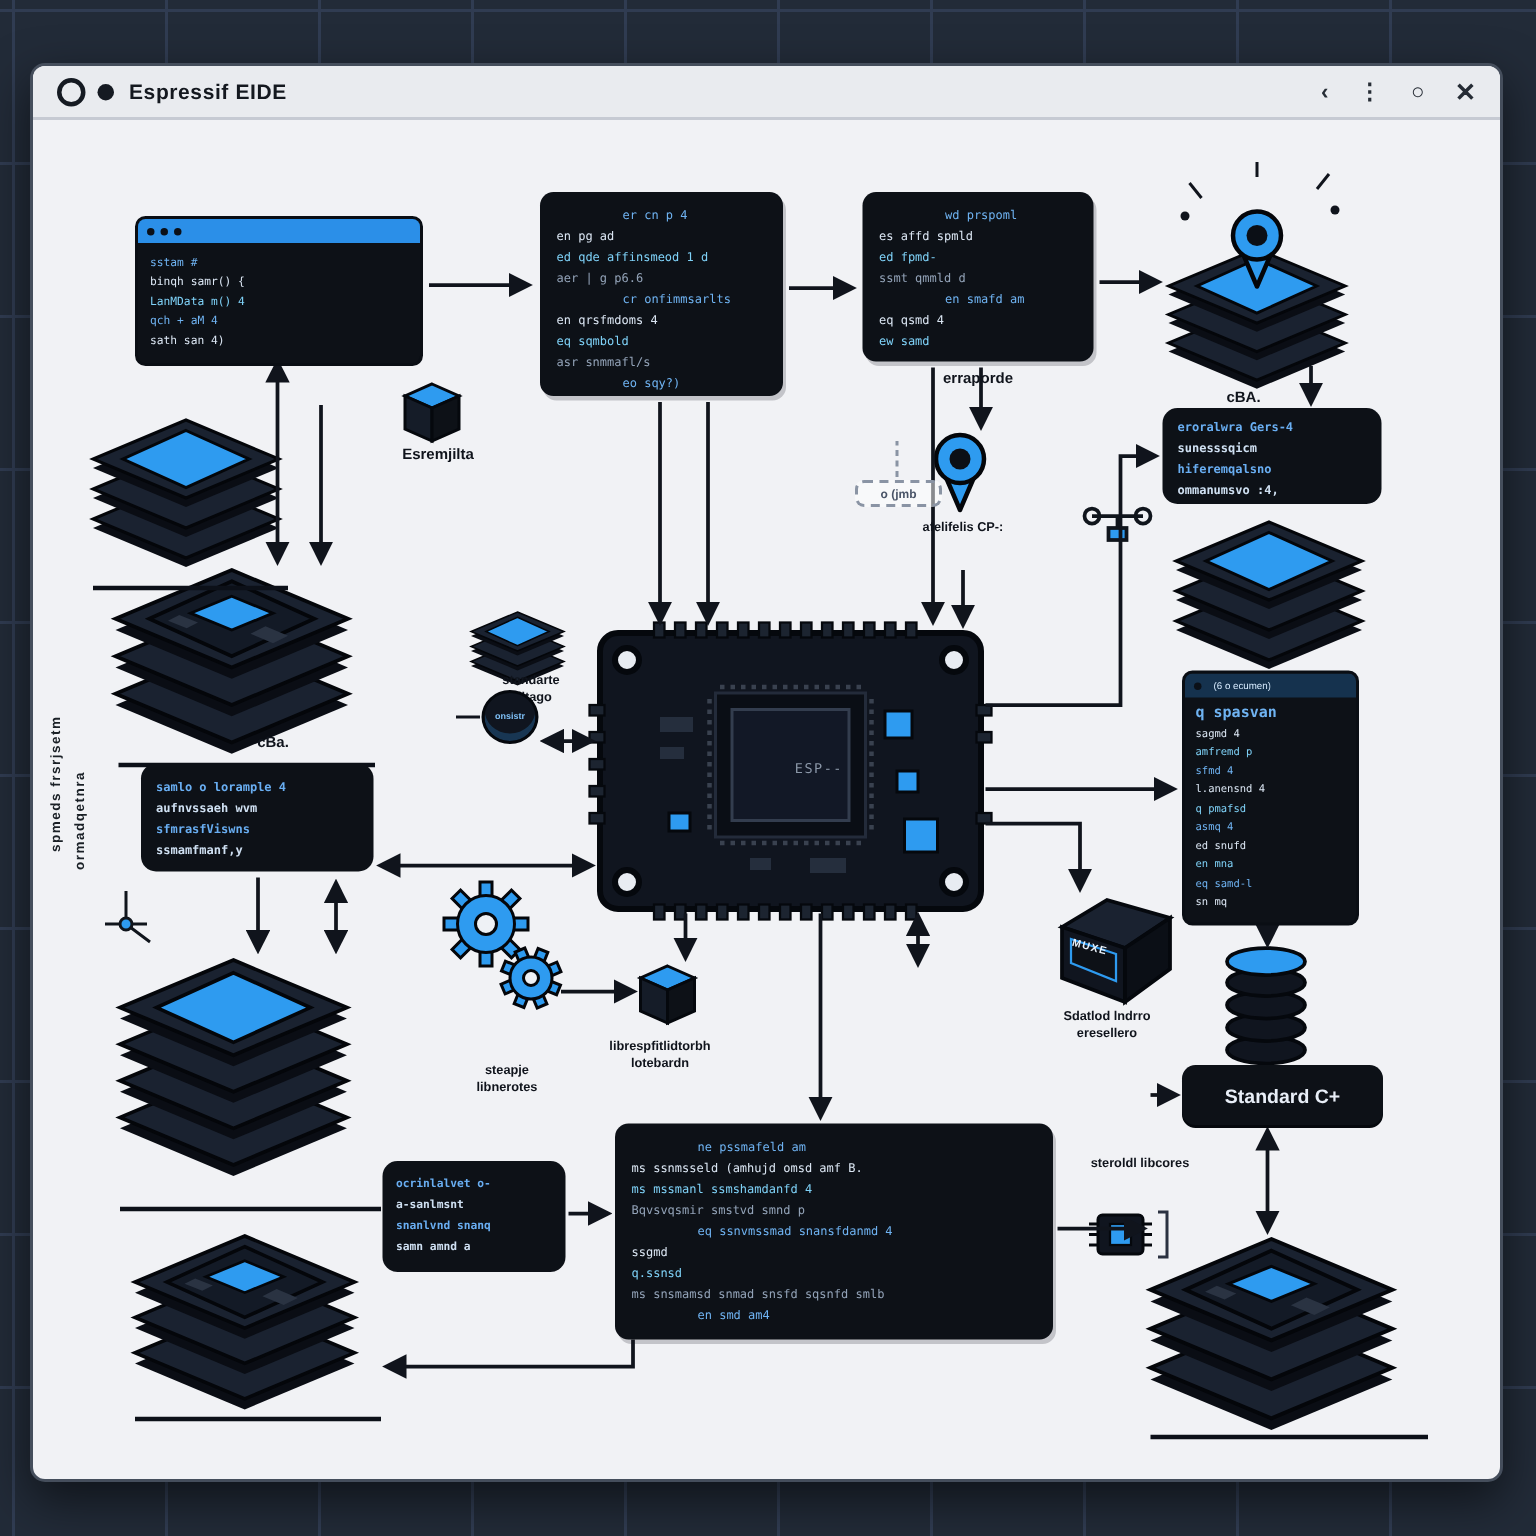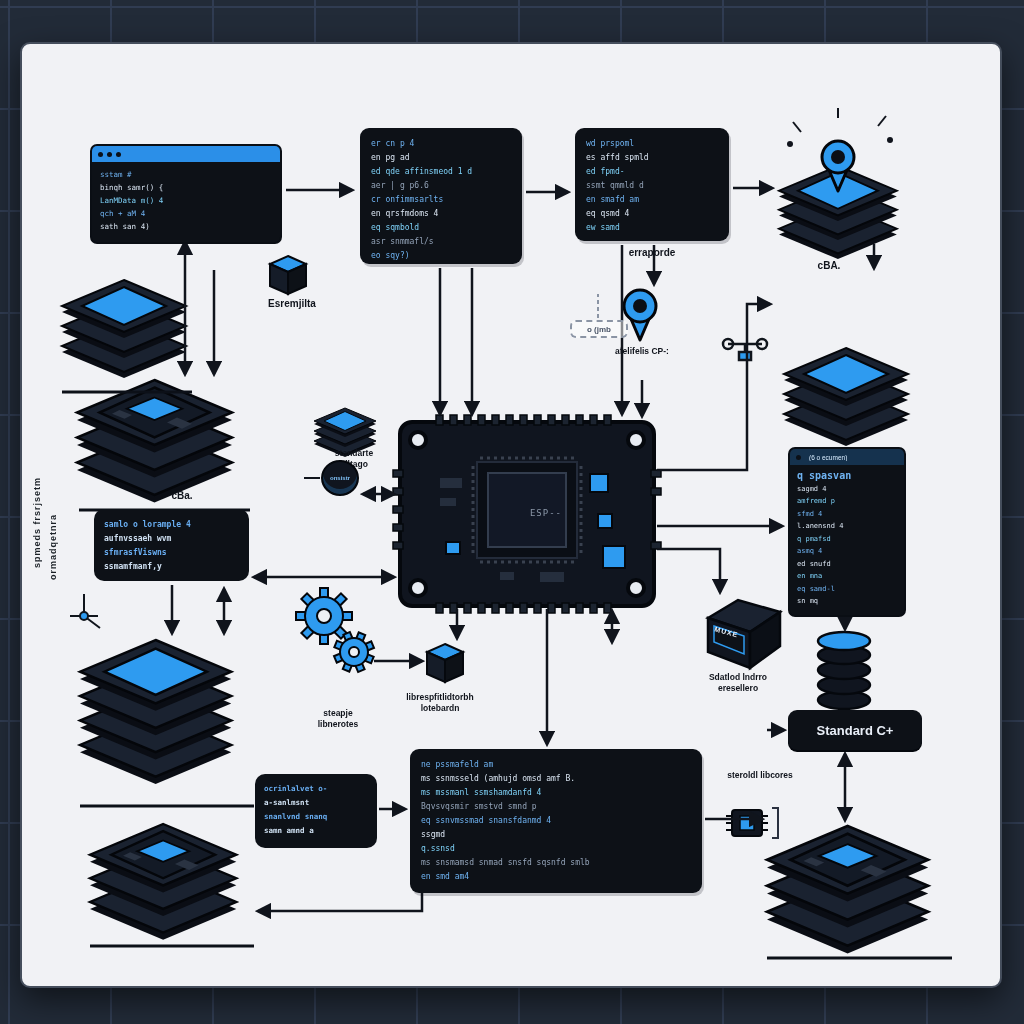--- a/index.html
+++ b/index.html
@@ -28,21 +28,21 @@
   .content > svg{position:absolute;left:0;top:0;pointer-events:none;}
 
   .abs{position:absolute;box-sizing:border-box;}
   .mono{font-family:"DejaVu Sans Mono",monospace;}
   .cl{white-space:pre;overflow:hidden;}
 
   
   .code-panel{background:#0d1117;border-radius:9px;padding:9px 11px;
     box-shadow:2px 3px 0 rgba(13,17,23,.2);}
   .code-panel .cl{font-size:8px;line-height:14px;}
-  .code-panel .cl:nth-child(4n+1){color:#6fb3f2;}
+  .code-panel .cl:nth-child(4n+1){color:#6fb3f2;margin-left:44px;}
   .code-panel .cl:nth-child(4n+2){color:#dbe6f3;}
   .code-panel .cl:nth-child(4n+3){color:#7fd2f8;}
   .code-panel .cl:nth-child(4n){color:#93a3b8;}
 
   
   .editor{background:#0d1117;border:2px solid #0a0e14;border-radius:7px;overflow:hidden;}
   .editor-bar{height:16px;background:#2b8fe8;display:flex;align-items:center;gap:4px;padding:0 6px;}
   .editor-bar .dot{width:5px;height:5px;border-radius:50%;background:#0b1018;}
   .editor-bar .ebar-title{font-size:6.5px;color:#d8ecff;margin-left:4px;white-space:nowrap;overflow:hidden;}
   .editor-bar.dark{background:#15324e;}
@@ -69,20 +69,31 @@
   .round-badge{width:38px;height:36px;border-radius:50%;background:#10151f;border:2px solid #05080d;
     color:#7fc0f7;font-size:6px;font-weight:bold;display:flex;align-items:center;justify-content:center;
     box-shadow:inset 0 -5px 0 rgba(46,155,240,.25);}
   .esp-text{color:#8b97a8;font-size:9px;letter-spacing:1px;text-align:right;}
   .muxe{color:#eaf2fb;font-size:7px;font-weight:bold;letter-spacing:1px;transform:rotate(15deg);}
 </style>
 </head>
 <body>
 
 <div class="window">
+  <div class="titlebar">
+    <div class="tdot-ring"></div>
+    <div class="tdot-solid"></div>
+    <div class="title">Espressif EIDE</div>
+    <div class="controls">
+      <span class="ctl">‹</span>
+      <span class="ctl">⋮</span>
+      <span class="ctl">○</span>
+      <span class="ctl ctl-close">✕</span>
+    </div>
+  </div>
 
   <div class="content">
 
     <svg width="978" height="906" viewBox="0 0 978 906">
       <defs>
         <marker id="ah" viewBox="0 0 10 10" refX="8" refY="5" markerWidth="6.5" markerHeight="6.5" orient="auto-start-reverse">
           <path d="M0,0 L10,5 L0,10 z" fill="#10141c"></path>
         </marker>
         <g id="layer">
           <path d="M62,6 L124,32 62,58 0,32 Z" fill="#0a0d14"></path>
@@ -402,20 +413,26 @@
 
     <div class="abs round-badge" style="left:299px;top:380px;">
       <span>onsistr</span>
     </div>
 
     <div class="abs esp-text mono" style="left:470px;top:428px;width:70px;">ESP--</div>
 
     <div class="abs tag" style="left:548px;top:240px;width:58px;height:18px;">o (jmb</div>
     <div class="abs cap small" style="left:560px;top:266px;width:120px;">afelifelis CP-:</div>
 
+    <div class="abs note" style="left:753px;top:192px;width:146px;height:64px;padding:6px 10px;">
+      <div class="cl">eroralwra Gers-4</div>
+      <div class="cl">sunesssqicm</div>
+      <div class="cl">hiferemqalsno</div>
+      <div class="cl">ommanumsvo :4,</div>
+    </div>
 
     <div class="abs editor" style="left:766px;top:367px;width:118px;height:170px;">
       <div class="editor-bar dark">
         <span class="dot"></span>
         <span class="ebar-title">(6 o ecumen)</span>
       </div>
       <div class="editor-body mono" style="padding:5px 7px;">
         <div class="cl" style="font-size:10px;line-height:12.5px;font-weight:bold;">q spasvan</div>
         <div class="cl" style="font-size:7px;line-height:12.5px;">sagmd 4</div>
         <div class="cl" style="font-size:7px;line-height:12.5px;">amfremd p</div>

